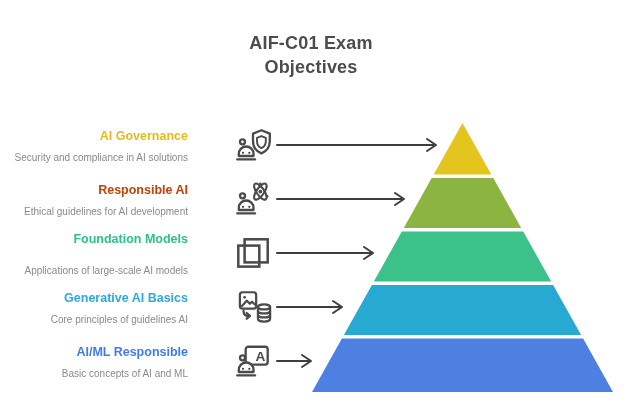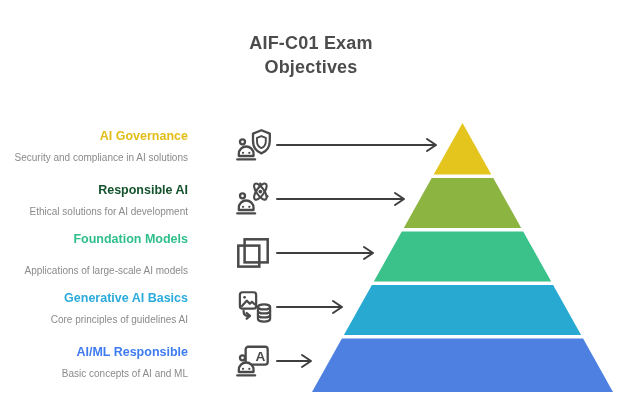--- a/index.html
+++ b/index.html
@@ -44,22 +44,22 @@
           <path d="M6.5,29.5 v-2 a7,7 0 0 1 14,0 v2 z"></path>
           <circle cx="10.5" cy="26.5" r="1.1" fill="currentColor" stroke="none"></circle>
           <circle cx="16.5" cy="26.5" r="1.1" fill="currentColor" stroke="none"></circle>
           <path d="M5,32.8 h17"></path>
         </svg>
       </div>
     </div>
 
     <div class="row">
       <div class="texts">
-        <div class="label" style="color: #14532d; padding-left: 44px;">Responsible AI</div>
-        <div class="desc" style="color: rgb(138, 138, 138);">Ethical solutions for AI development</div>
+        <div class="label" style="color: #c2410c; padding-left: 44px;">Responsible AI</div>
+        <div class="desc" style="color: rgb(138, 138, 138);">Ethical guidelines for AI development</div>
       </div>
       <div class="iconbox" style="color: rgb(74, 74, 74);">
         <svg width="42" height="42" viewBox="0 0 40 40" stroke="currentColor" fill="none" stroke-width="2.2" stroke-linecap="round" stroke-linejoin="round">
           <ellipse cx="27" cy="12" rx="9" ry="3.6" transform="rotate(-55 27 12)" stroke-width="2"></ellipse>
           <ellipse cx="27" cy="12" rx="9" ry="3.6" transform="rotate(55 27 12)" stroke-width="2"></ellipse>
           <circle cx="27" cy="12" r="1.8" fill="currentColor" stroke="none"></circle>
           <circle cx="27" cy="4.6" r="1.2" fill="currentColor" stroke="none"></circle>
           <circle cx="33.5" cy="16.5" r="1.2" fill="currentColor" stroke="none"></circle>
           <circle cx="10" cy="16" r="2.4"></circle>
           <path d="M6.5,29.5 v-2 a7,7 0 0 1 14,0 v2 z"></path>

